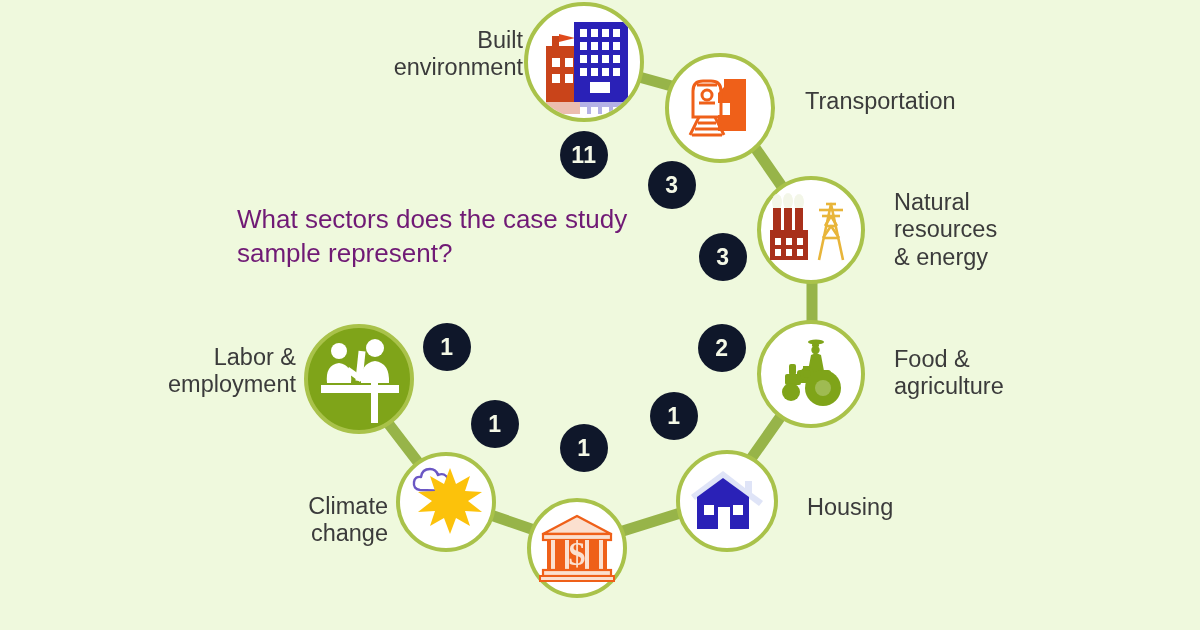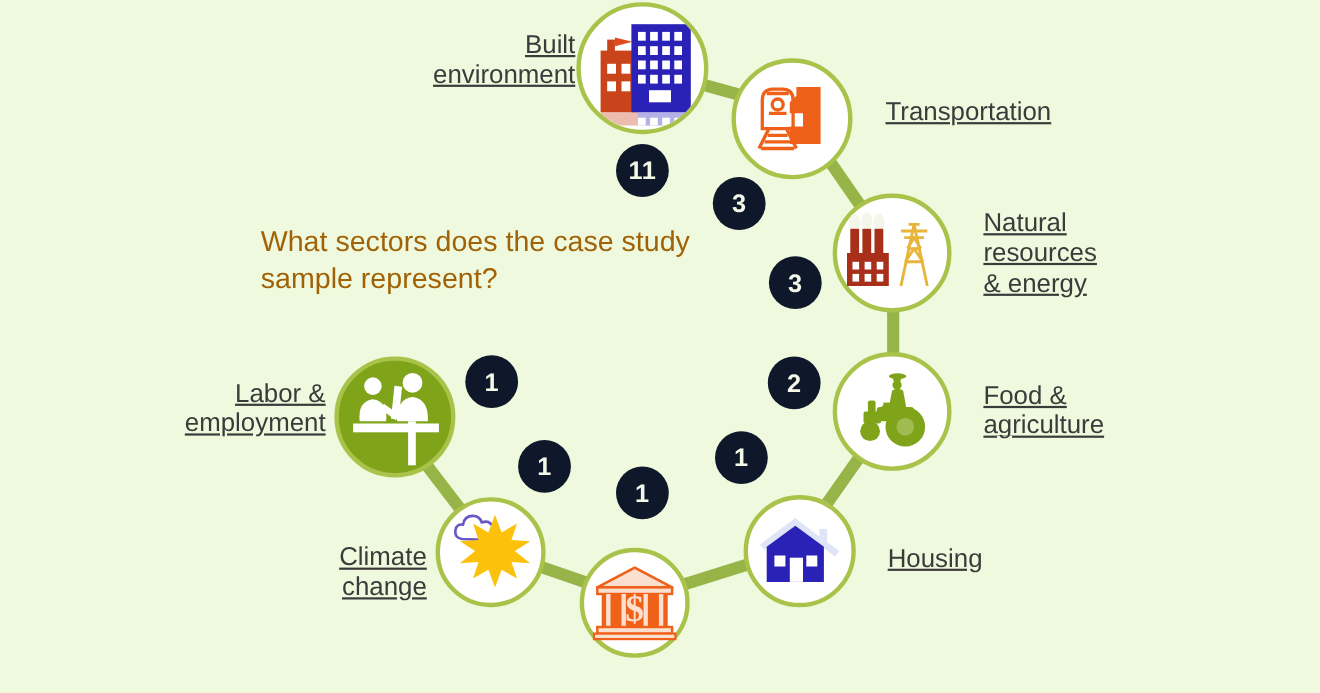--- a/index.html
+++ b/index.html
@@ -17,27 +17,27 @@
   .node.white{background:#ffffff;border:4px solid #a9c24a;}
   .node.filled{background:#7fa419;border:4px solid #a9c24a;}
   .node svg{display:block;}
 
   .badge{position:absolute;border-radius:50%;background:#0f172a;
          color:#f4f8e6;display:flex;align-items:center;justify-content:center;
          font-family:"Liberation Sans", sans-serif;font-size:23px;font-weight:700;
          letter-spacing:.5px;}
 
   .lbl{position:absolute;color:#3b3b3b;font-size:23.5px;line-height:1.17;
-       font-family:"Liberation Sans", sans-serif;white-space:pre-line;text-decoration:underline;}
+       font-family:"Liberation Sans", sans-serif;white-space:pre-line;}
   .lbl.r{text-align:right;}
   .lbl.l{text-align:left;margin-left:22px;}
   .lbl.c{text-align:center;}
 
   #question{position:absolute;left:237px;top:203px;width:420px;
-            color:#a16207;font-size:26px;line-height:1.3;
+            color:#701a75;font-size:26px;line-height:1.3;
             font-family:"Liberation Sans", sans-serif;white-space:pre-line;}
 </style>
 </head>
 <body>
 
 <div id="stage">
 
   <svg id="wires" viewBox="0 0 1200 630">
     <path d="M 355 380
              L 447 500

